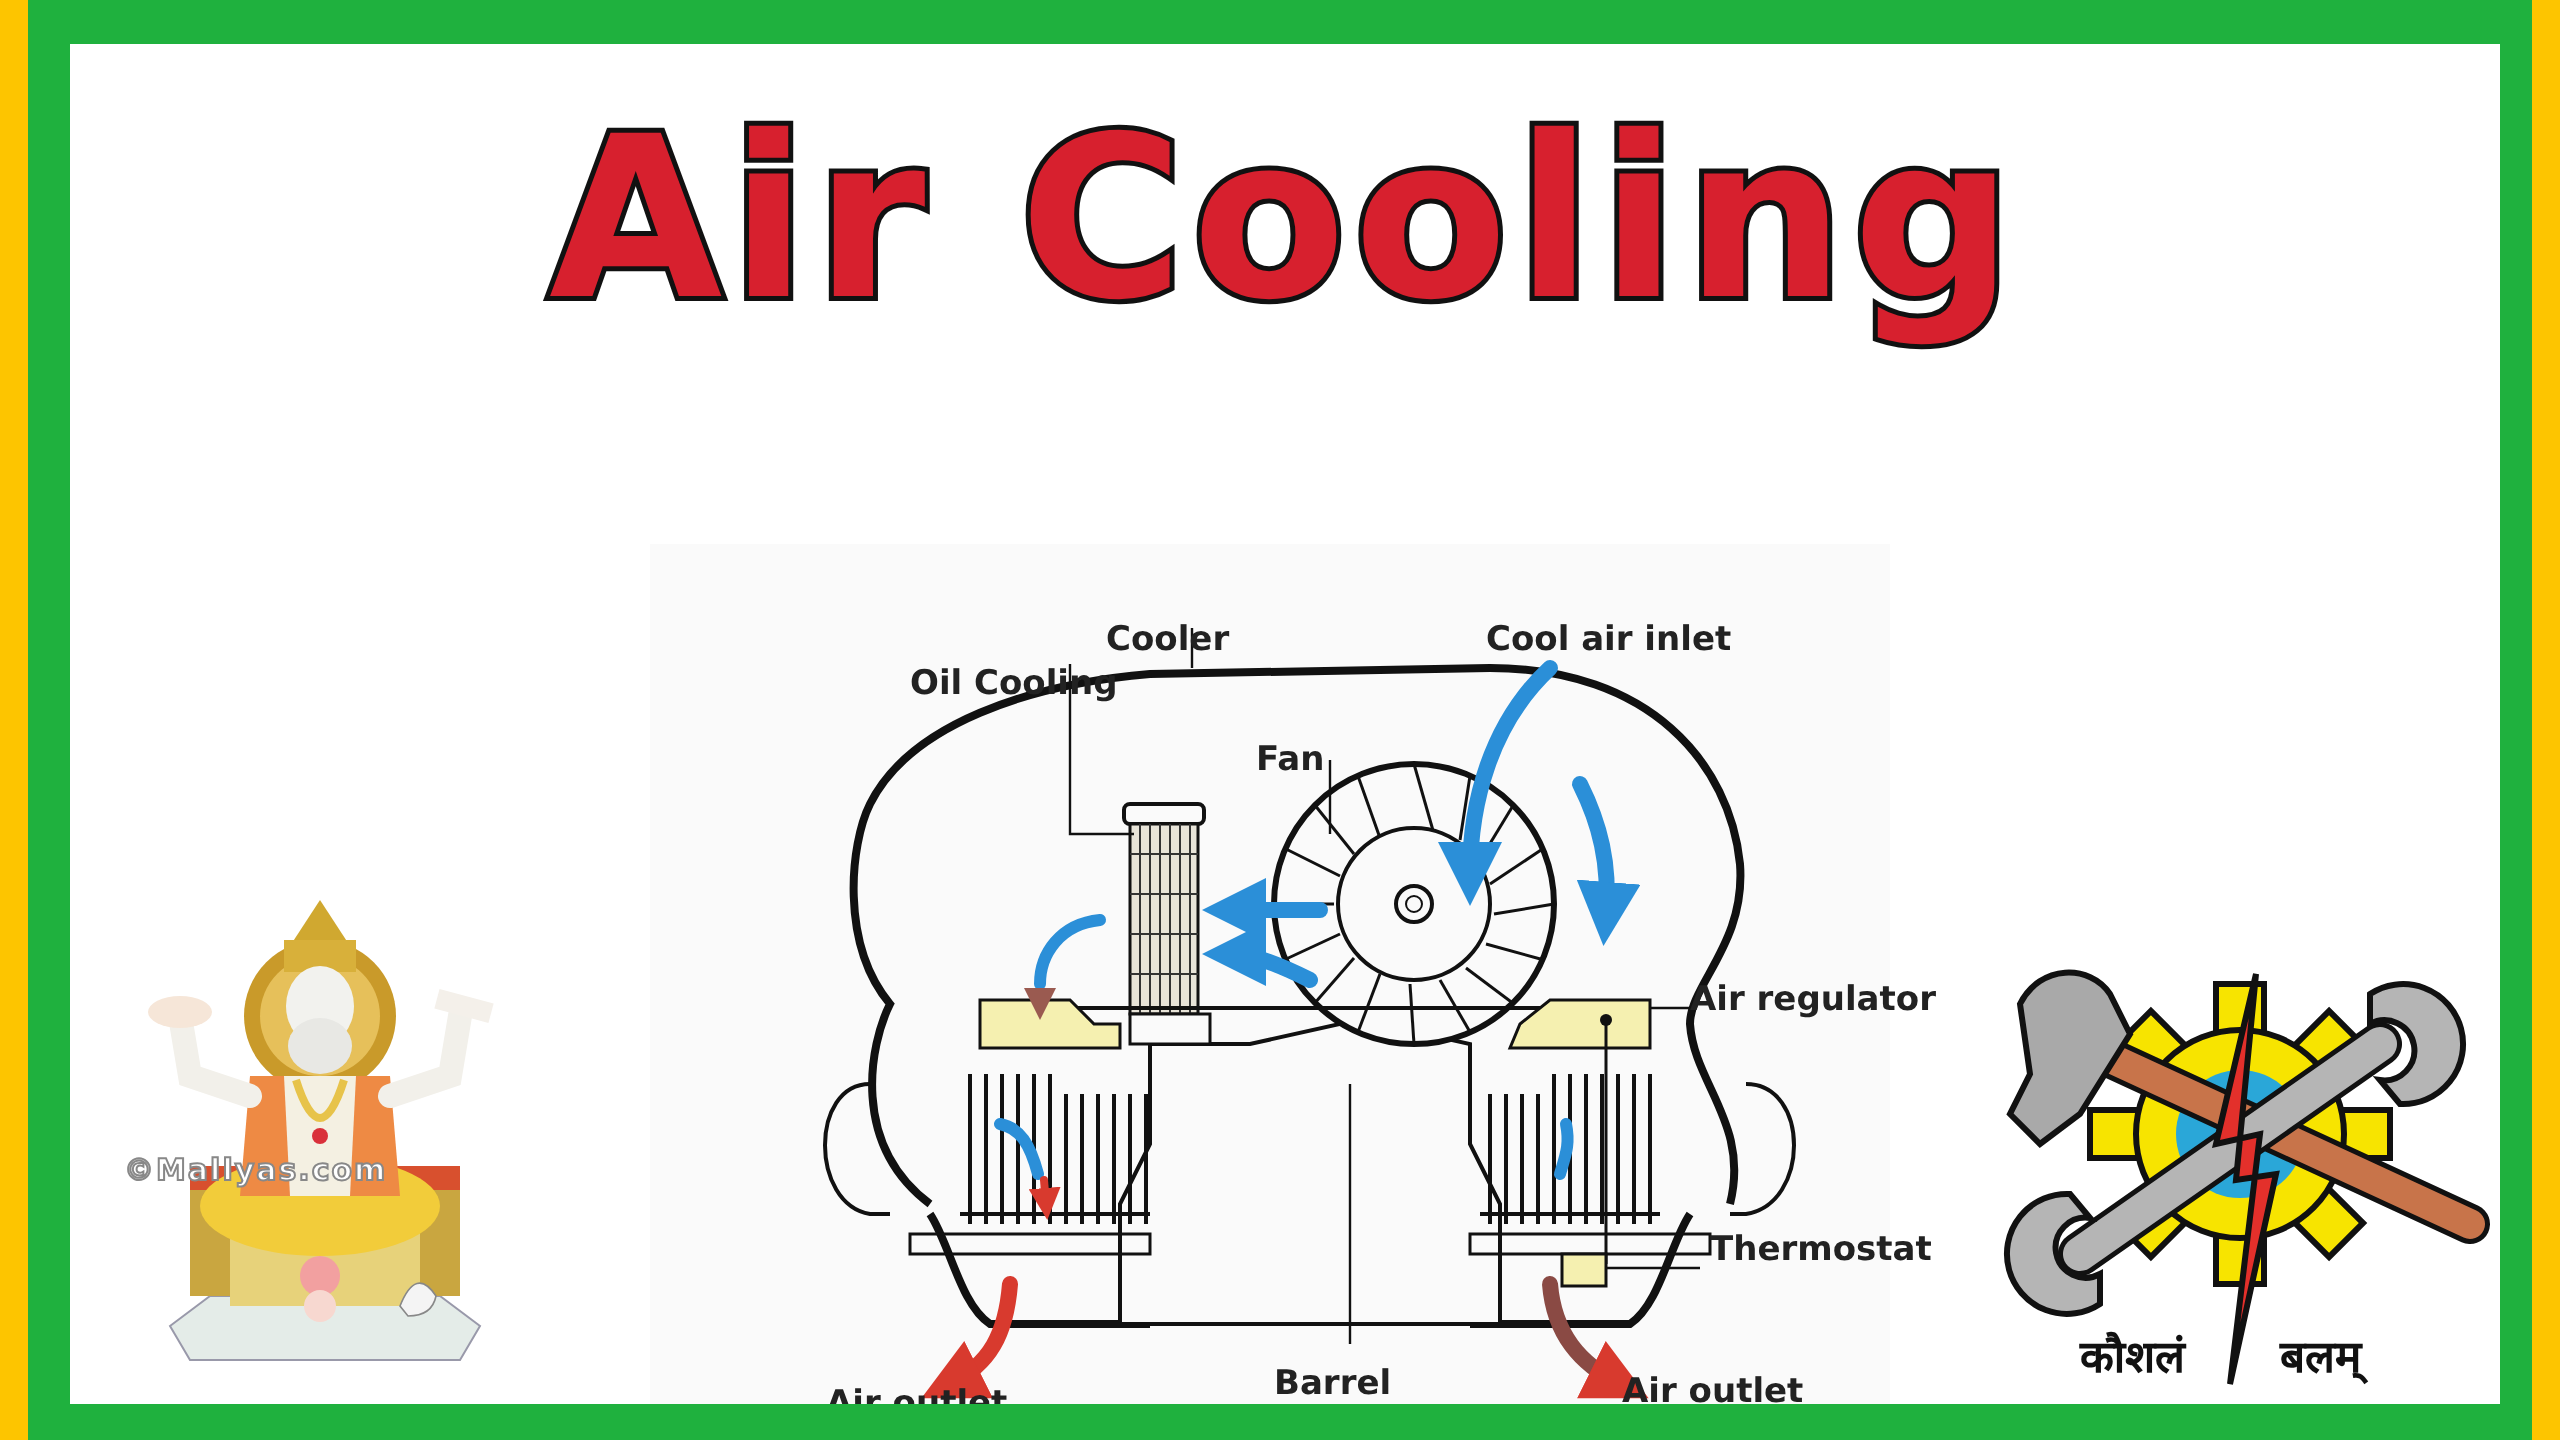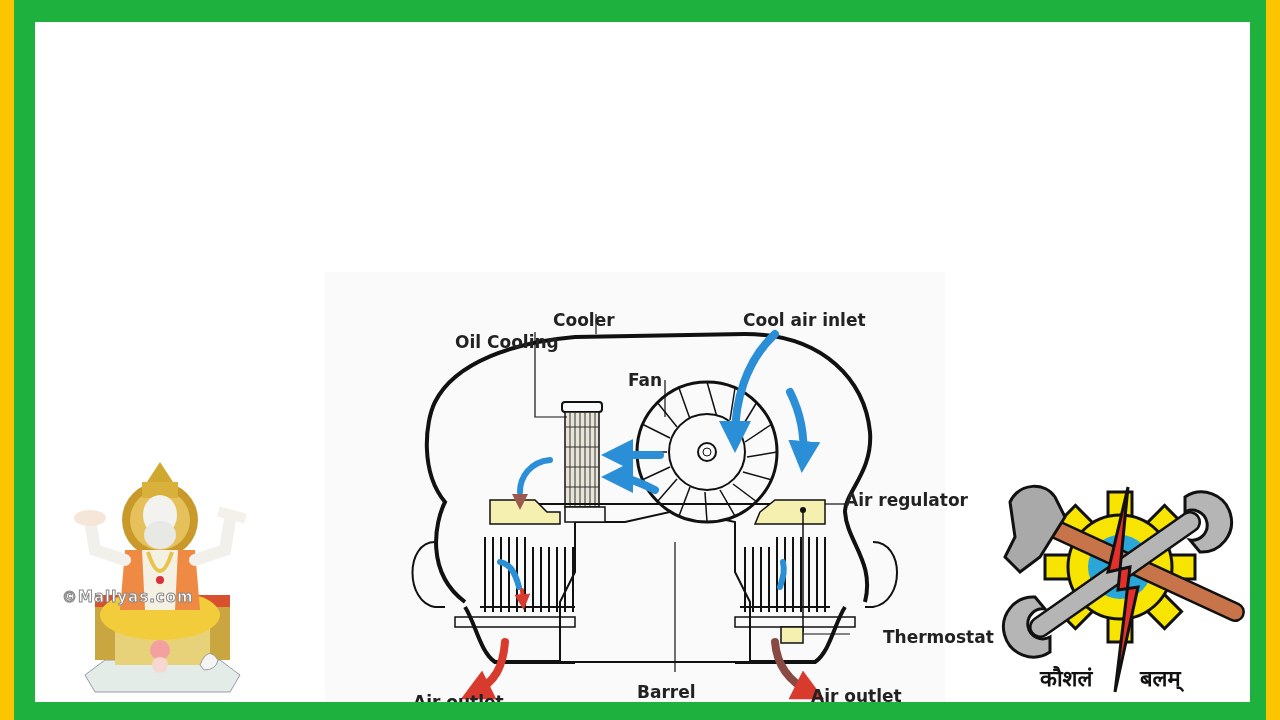--- a/index.html
+++ b/index.html
@@ -14,20 +14,21 @@
   .side-img { position: absolute; }
   .watermark { position: absolute; left: 28px; top: 558px; font-family: "DejaVu Sans", sans-serif; font-weight: bold; font-size: 15px; color: #ffffff; -webkit-text-stroke: 1px #888; letter-spacing: 1px; }
   .logo-text { position: absolute; font-family: "DejaVu Sans", sans-serif; font-weight: bold; font-size: 22px; color: #111; }
 </style>
 </head>
 <body>
 
 <div class="frame-green"></div>
 <div class="frame-white">
 
+  <div class="title title-l1">Air Cooling</div>
 
   <div class="diagram-box">
     <svg width="620" height="440" viewBox="0 0 620 440">
       <defs>
         <marker id="arrBlue" viewBox="0 0 10 10" refX="5" refY="5" markerWidth="4" markerHeight="4" orient="auto">
             <path d="M0,0 L10,5 L0,10 z" fill="#2b8fd8"></path>
           </marker>
         <marker id="arrRed" viewBox="0 0 10 10" refX="5" refY="5" markerWidth="4" markerHeight="4" orient="auto">
             <path d="M0,0 L10,5 L0,10 z" fill="#d83a2e"></path>
           </marker>
@@ -153,27 +154,27 @@
         <path d="M350,270 L350,400"></path>
         <path d="M500,232 L520,232"></path>
         <path d="M478,362 L525,362"></path>
       </g>
     </svg>
     <div class="label" style="left:228px; top:38px;">Cooler</div>
     <div class="label" style="left:130px; top:60px;">Oil Cooling</div>
     <div class="label" style="left:303px; top:98px;">Fan</div>
     <div class="label" style="left:418px; top:38px;">Cool air inlet</div>
     <div class="label" style="left:520px; top:218px;">Air regulator</div>
-    <div class="label" style="left:530px; top:355px;margin-left:28px;">Thermostat</div>
+    <div class="label" style="left:530px; top:343px;">Thermostat</div>
     <div class="label" style="left:312px; top:410px;">Barrel</div>
     <div class="label" style="left:88px; top:420px;">Air outlet</div>
     <div class="label" style="left:486px; top:414px;">Air outlet</div>
   </div>
 
-  <div class="side-img" style="left:25px; top:438px; width:200px; height:240px;text-decoration:underline;">
+  <div class="side-img" style="left:25px; top:426px; width:200px; height:240px;text-decoration:underline;">
     <svg width="200" height="240" viewBox="0 0 200 240">
       <polygon points="25,215 45,200 160,200 180,215 170,232 35,232" fill="#e4ece8" stroke="#99a" stroke-width="1"></polygon>
       <rect x="55" y="150" width="100" height="55" fill="#e7d27a"></rect>
       <rect x="35" y="140" width="20" height="60" fill="#c9a640"></rect>
       <rect x="150" y="140" width="20" height="60" fill="#c9a640"></rect>
       <rect x="35" y="135" width="135" height="12" fill="#d8502e"></rect>
       <ellipse cx="100" cy="155" rx="60" ry="25" fill="#f2cc3a"></ellipse>
       <circle cx="100" cy="60" r="38" fill="#c99a2a"></circle>
       <circle cx="100" cy="60" r="30" fill="#e6c05a"></circle>
       <path d="M85,25 L100,2 L115,25 Z" fill="#d0a830"></path>

